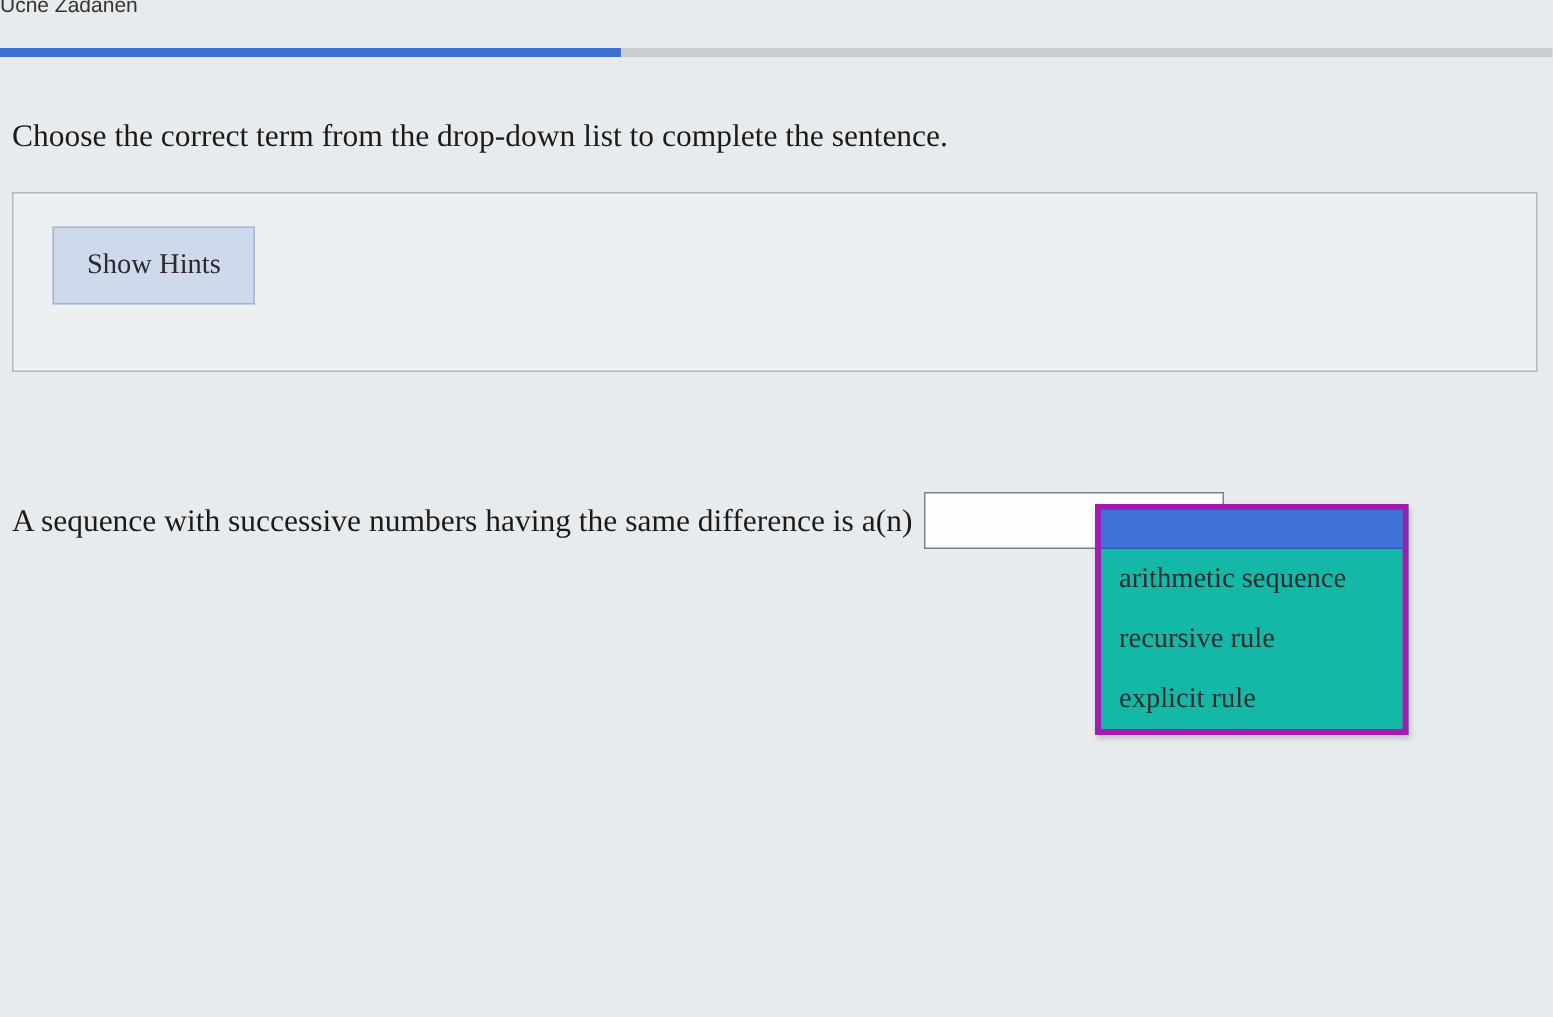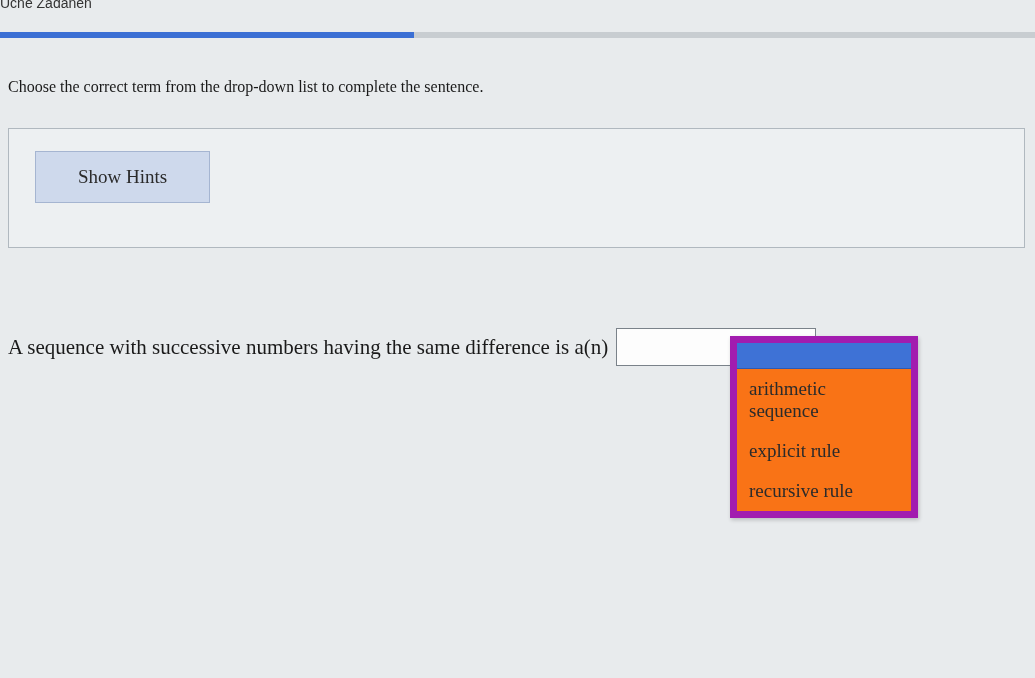--- a/index.html
+++ b/index.html
@@ -33,37 +33,37 @@
     }
     .progress-bar-fill {
       height: 100%;
       width: 40%;
       background: #3b6fd4;
     }
     .instruction {
       position: absolute;
       top: 78px;
       left: 8px;
-      font-size: 16px;
+      font-size: 21px;
       color: #1a1a1a;
       font-weight: normal;
     }
     .hints-panel {
       position: absolute;
       top: 128px;
       left: 8px;
       right: 10px;
       height: 120px;
       border: 1px solid #b0b8bf;
       background: #edf0f2;
       padding: 22px 26px;
     }
     .show-hints-btn {
       display: inline-block;
-      padding: 14px 42px;
+      padding: 14px 22px;
       background: #ced9ec;
       border: 1px solid #a5b5d1;
       color: #2b2b2b;
       font-size: 19px;
       font-family: Georgia, serif;
       cursor: pointer;
     }
     .sentence-row {
       position: absolute;
       top: 292px;
@@ -103,23 +103,23 @@
     }
     .period {
       font-size: 21px;
       color: #1a1a1a;
       margin-left: 4px;
     }
     .dropdown-list {
       position: absolute;
       top: 336px;
       left: 730px;
-      width: 188px;
-      background: #f97316;
-      border: 7px solid #a21caf;
+      width: 209px;
+      background: #14b8a6;
+      border: 4px solid #a21caf;
       box-shadow: 1px 2px 4px rgba(0,0,0,0.2);
     }
     .dropdown-blank {
       height: 26px;
       background: #3e72d6;
       border-bottom: 1px solid #2d5ab5;
     }
     .dropdown-item {
       padding: 9px 12px;
       font-size: 19px;
@@ -149,15 +149,15 @@
     <div class="dropdown-select">
       <span class="chevron-down">⌄</span>
     </div>
     <span class="period">.</span>
   </div>
 </div>
 
 <div class="dropdown-list">
   <div class="dropdown-blank"></div>
   <div class="dropdown-item">arithmetic sequence</div>
+  <div class="dropdown-item">recursive rule</div>
   <div class="dropdown-item">explicit rule</div>
-  <div class="dropdown-item">recursive rule</div>
 </div>
 
 </body></html>

